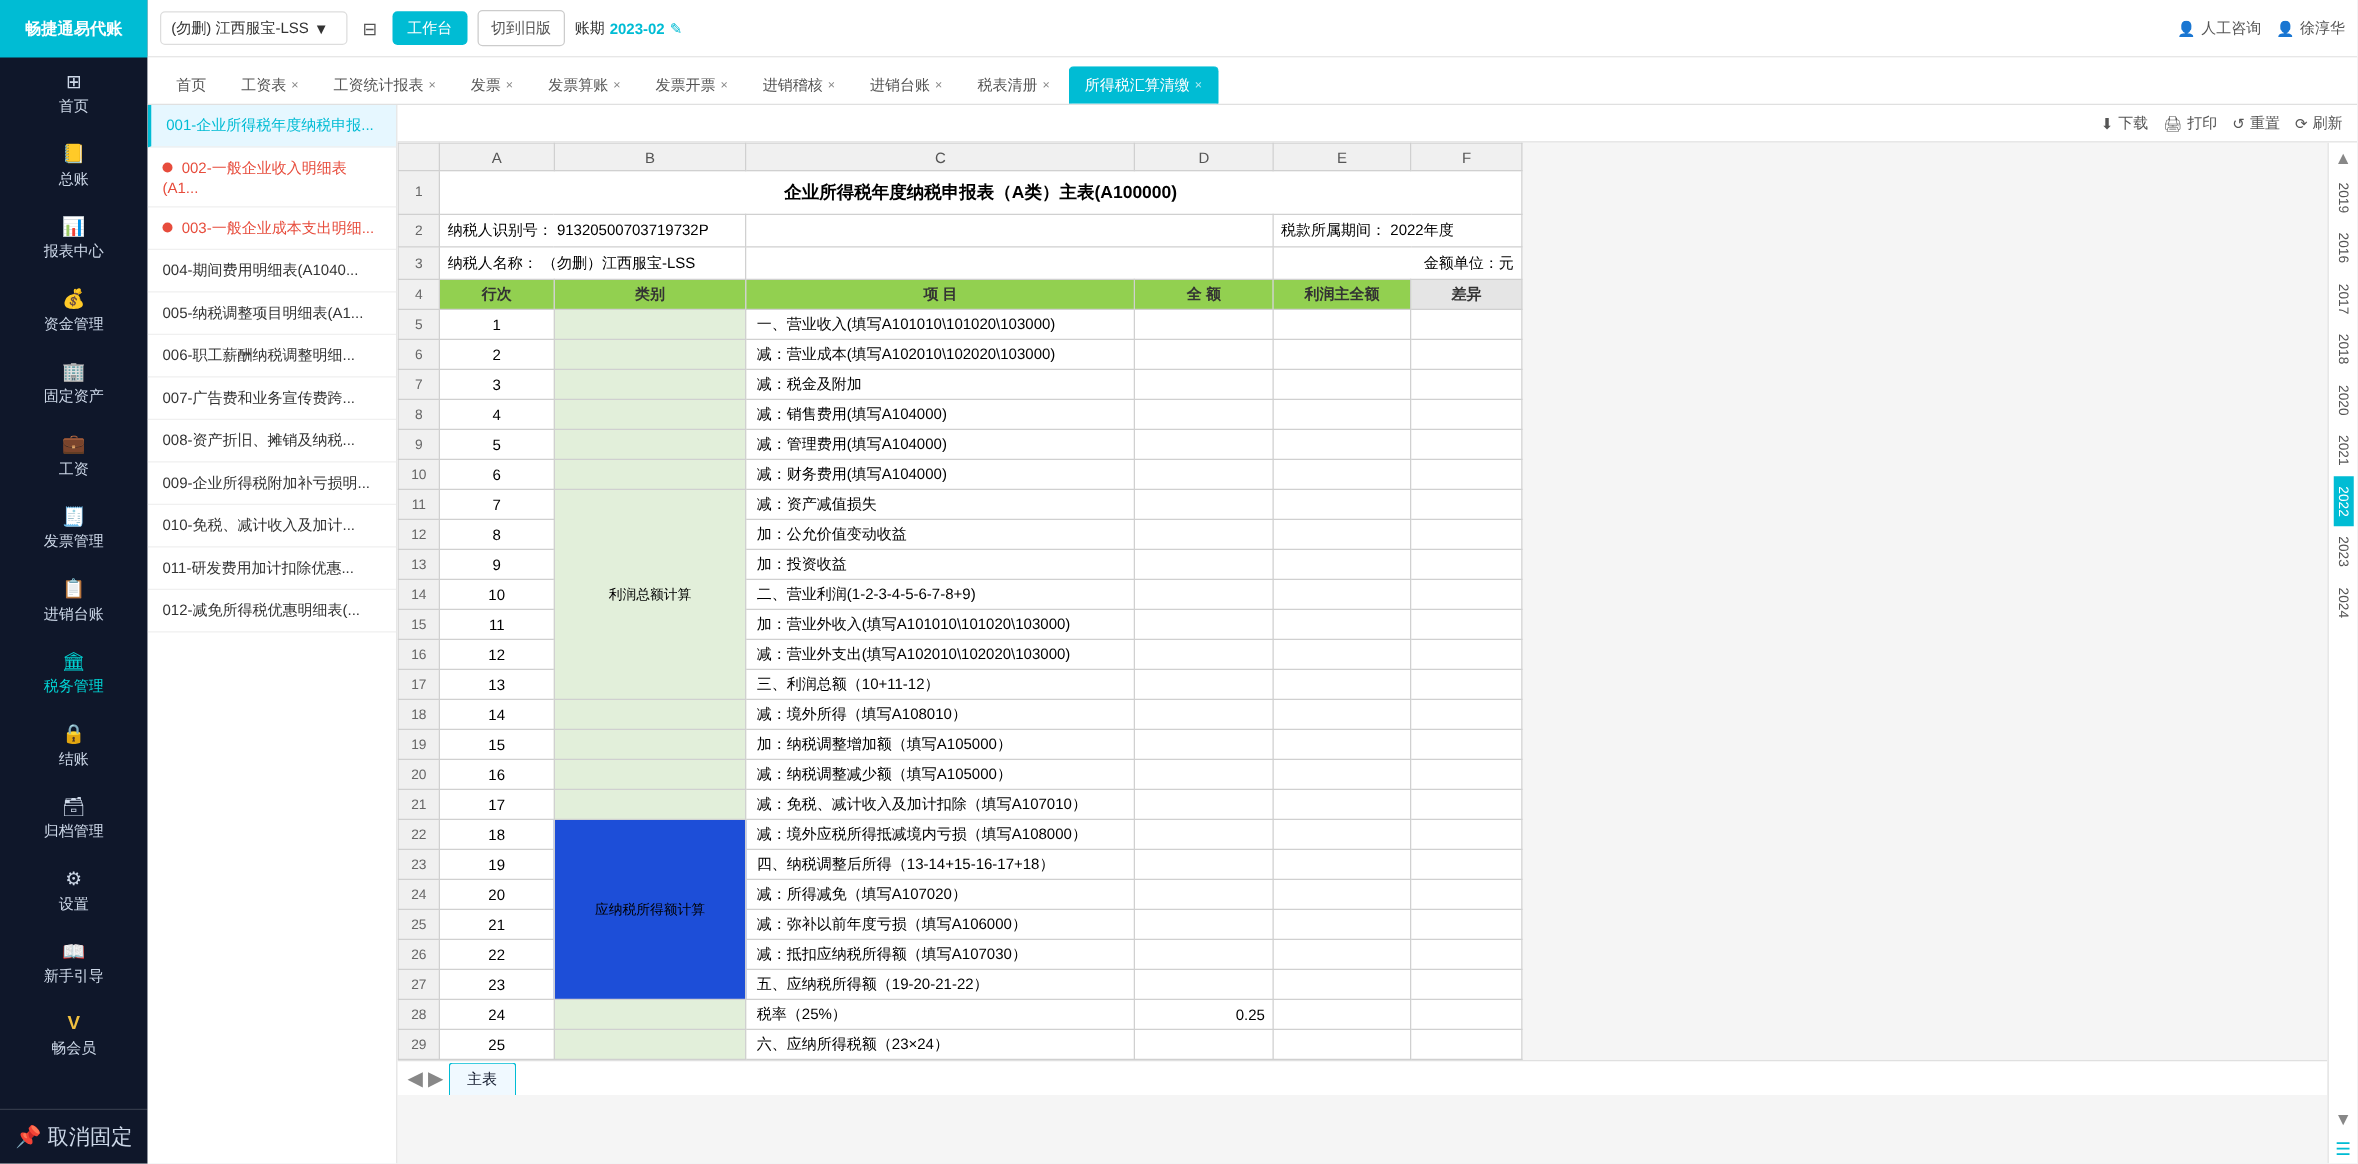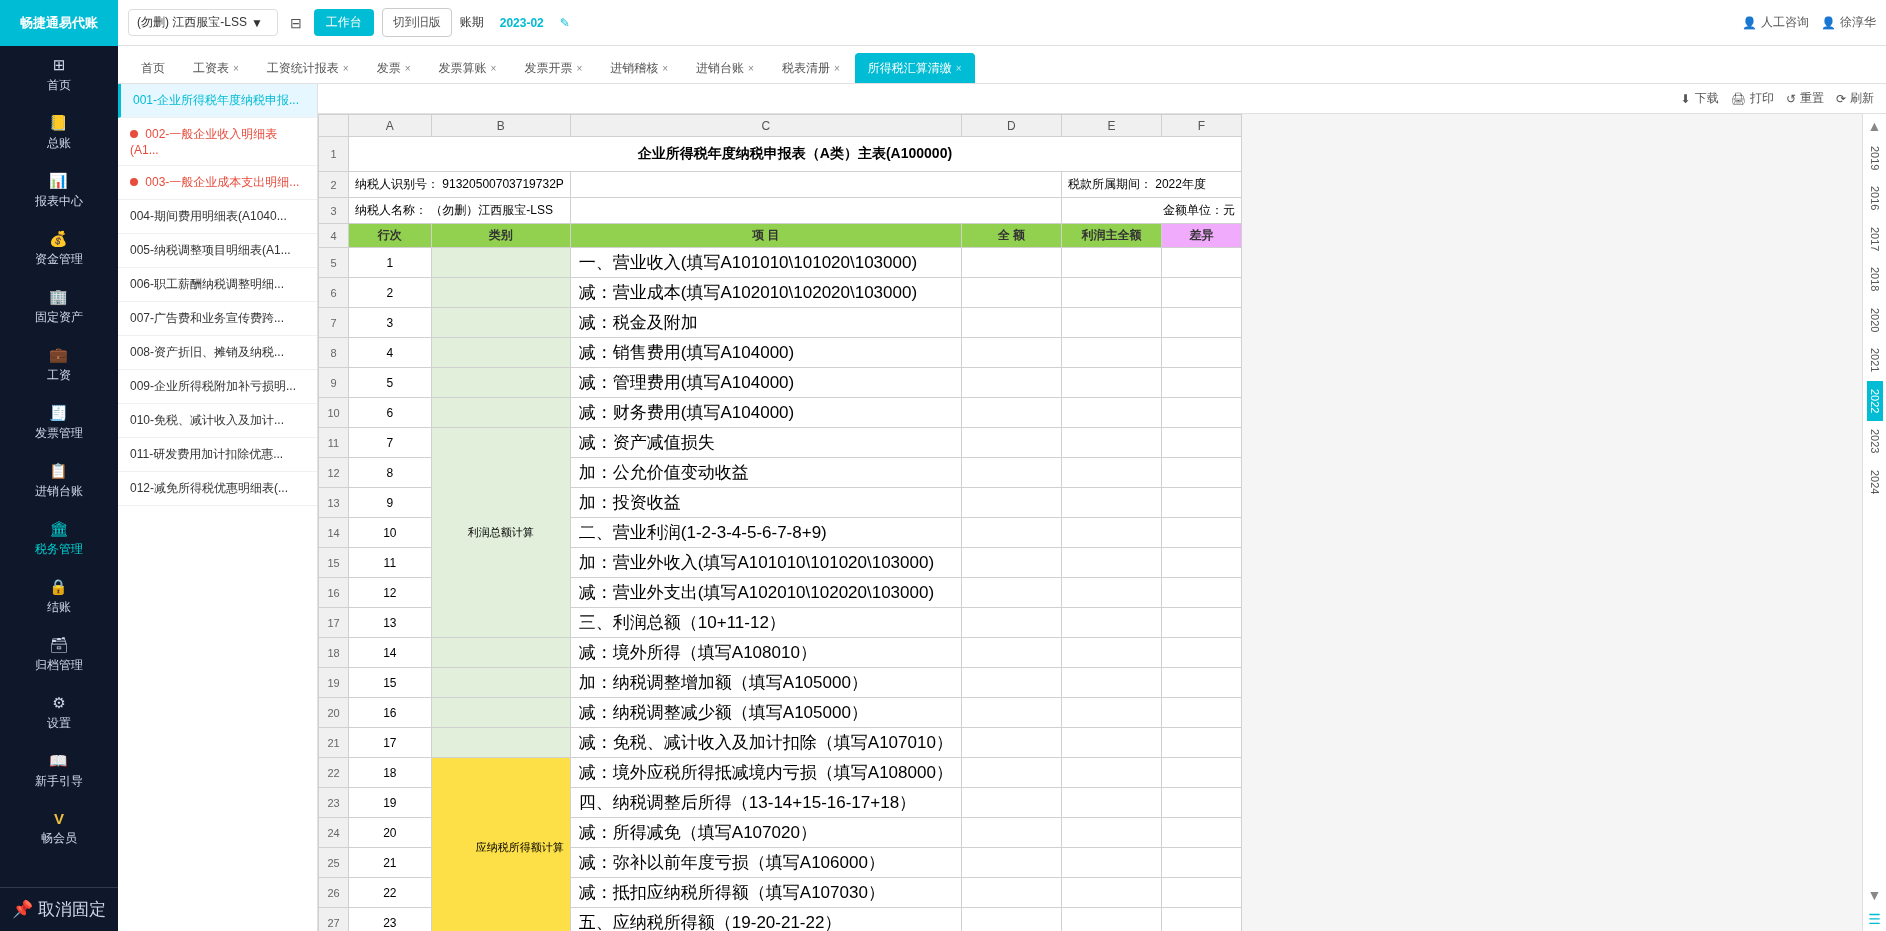--- a/index.html
+++ b/index.html
@@ -16,21 +16,21 @@
     .sidebar-item.active { color: #00d4d4; }
     .sidebar-item .icon { font-size: 15px; }
     .sidebar-bottom { margin-top: auto; border-top: 1px solid rgba(255,255,255,0.15); }
     .sidebar-pin { color: #cdd8e8; padding: 10px 0; text-align: center; cursor: pointer; font-size: 17px; }
 
     
     .topbar { height: 46px; background: #fff; display: flex; align-items: center; padding: 0 10px; border-bottom: 1px solid #e0e0e0; gap: 8px; }
     .topbar-company { background: #fff; border: 1px solid #ddd; border-radius: 4px; padding: 4px 8px; font-size: 12px; color: #333; display: flex; align-items: center; gap: 4px; min-width: 150px; }
     .topbar-btn { background: #00bcd4; color: #fff; border: none; border-radius: 4px; padding: 5px 12px; font-size: 12px; cursor: pointer; }
     .topbar-btn-outline { background: #fff; color: #555; border: 1px solid #ccc; border-radius: 4px; padding: 5px 10px; font-size: 12px; cursor: pointer; }
-    .topbar-period { color: #333; font-size: 12px; display: flex; align-items: center; gap: 16px; }
+    .topbar-period { color: #333; font-size: 12px; display: flex; align-items: center; gap: 4px; }
     .topbar-right { margin-left: auto; display: flex; align-items: center; gap: 12px; color: #555; font-size: 12px; }
     .topbar-user { display: flex; align-items: center; gap: 4px; color: #555; }
 
     
     .nav-tabs { height: 38px; background: #fff; display: flex; align-items: flex-end; padding: 0 10px; border-bottom: 1px solid #e0e0e0; gap: 2px; overflow-x: auto; }
     .nav-tab { padding: 6px 12px; font-size: 12px; color: #555; cursor: pointer; border-radius: 4px 4px 0 0; border: 1px solid transparent; border-bottom: none; display: flex; align-items: center; gap: 4px; white-space: nowrap; }
     .nav-tab.active { background: #00bcd4; color: #fff; border-color: #00bcd4; }
     .nav-tab .close-icon { font-size: 10px; opacity: 0.7; }
 
     
@@ -55,25 +55,25 @@
     .sheet-toolbar-btn { color: #555; font-size: 12px; display: flex; align-items: center; gap: 4px; cursor: pointer; background: none; border: none; }
     .sheet-table { border-collapse: collapse; min-width: 900px; background: #fff; }
     .sheet-table td, .sheet-table th { border: 1px solid #d0d0d0; font-size: 12px; padding: 3px 6px; white-space: nowrap; }
     .sheet-table .row-num { background: #f0f0f0; color: #666; text-align: center; width: 30px; font-size: 11px; }
     .sheet-table .col-header { background: #f0f0f0; text-align: center; font-weight: normal; color: #555; height: 22px; }
     .sheet-table .cell-xuhao { background: #92d050; color: #333; text-align: center; font-weight: bold; width: 60px; }
     .sheet-table .cell-leibie { background: #92d050; color: #333; text-align: center; font-weight: bold; width: 80px; }
     .sheet-table .cell-xiangmu { background: #92d050; color: #333; font-weight: bold; width: 280px; text-align: center; }
     .sheet-table .cell-quane { background: #92d050; color: #333; text-align: center; font-weight: bold; width: 100px; }
     .sheet-table .cell-lirunquane { background: #92d050; color: #333; text-align: center; font-weight: bold; width: 100px; }
-    .sheet-table .cell-chay { background: #f0abfc; color: #333; text-align: center; font-weight: bold; width: 80px; }
+    .sheet-table .cell-chay { background: #e5e5e5; color: #333; text-align: center; font-weight: bold; width: 80px; }
     .sheet-table .title-cell { text-align: center; font-size: 14px; font-weight: bold; padding: 8px; }
     .sheet-table .info-cell { font-size: 12px; padding: 4px 6px; }
     .sheet-table .category-cell { background: #e2efda; text-align: center; font-size: 11px; }
-    .sheet-table .item-cell { font-size: 17px; padding: 3px 8px; }
+    .sheet-table .item-cell { font-size: 12px; padding: 3px 8px; }
     .sheet-table .num-cell { text-align: center; font-size: 12px; }
     .sheet-table .value-cell { text-align: right; font-size: 12px; padding-right: 6px; }
 
     
     .sheet-bottom { background: #fff; border-top: 1px solid #e0e0e0; display: flex; align-items: center; padding: 0 8px; height: 28px; }
     .sheet-tab { padding: 4px 14px; font-size: 12px; cursor: pointer; border: 1px solid #ccc; border-bottom: none; background: #fff; margin-right: 2px; border-radius: 3px 3px 0 0; }
     .sheet-tab.active { background: #f0f9ff; border-color: #00bcd4; color: #0f172a; }
     .sheet-nav { color: #888; font-size: 16px; cursor: pointer; margin-right: 4px; }
 
     
@@ -495,21 +495,21 @@
                   <td class="num-cell">17</td>
                   <td class="category-cell"></td>
                   <td class="item-cell">减：免税、减计收入及加计扣除（填写A107010）</td>
                   <td class="value-cell"></td>
                   <td class="value-cell"></td>
                   <td class="value-cell"></td>
                 </tr>
                 <tr>
                   <td class="row-num">22</td>
                   <td class="num-cell">18</td>
-                  <td class="category-cell" rowspan="6" style="background:#fde047;vertical-align:middle;font-size:11px;text-align:right;margin-left:36px;">应纳税所得额计算</td>
+                  <td class="category-cell" rowspan="6" style="background:#1d4ed8;vertical-align:middle;font-size:11px;text-align:center;margin-left:36px;">应纳税所得额计算</td>
                   <td class="item-cell">减：境外应税所得抵减境内亏损（填写A108000）</td>
                   <td class="value-cell"></td>
                   <td class="value-cell"></td>
                   <td class="value-cell"></td>
                 </tr>
                 <tr>
                   <td class="row-num">23</td>
                   <td class="num-cell">19</td>
                   <td class="item-cell">四、纳税调整后所得（13-14+15-16-17+18）</td>
                   <td class="value-cell"></td>

